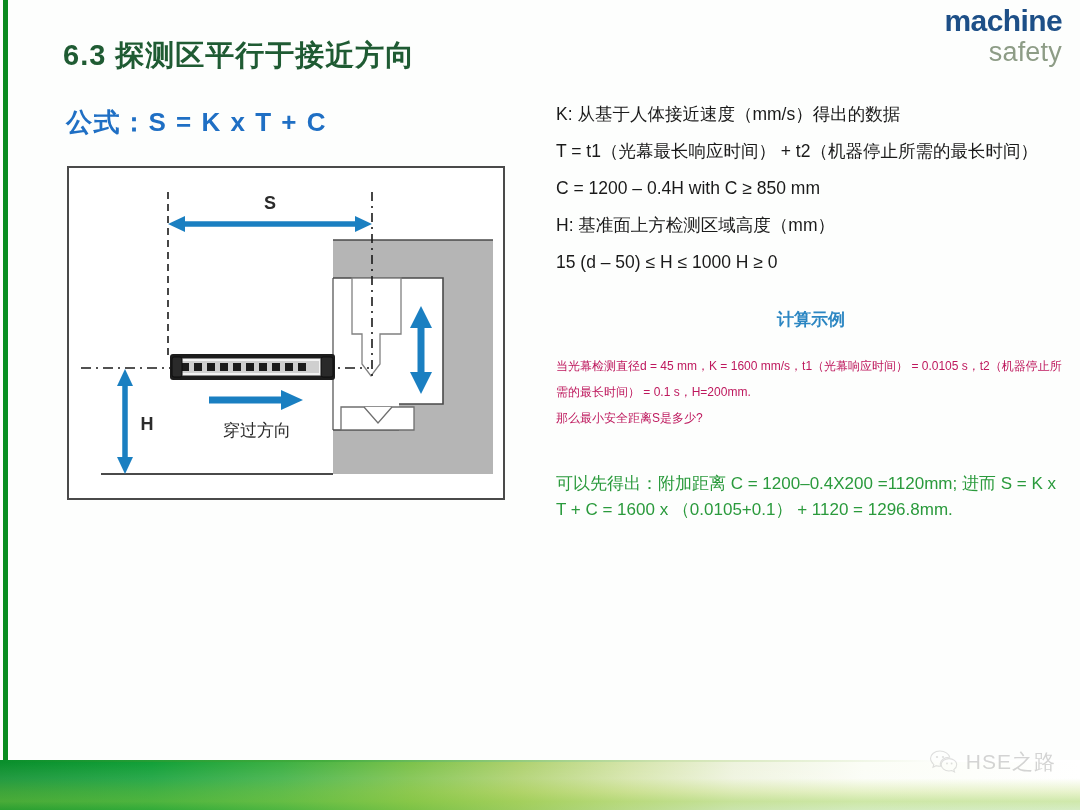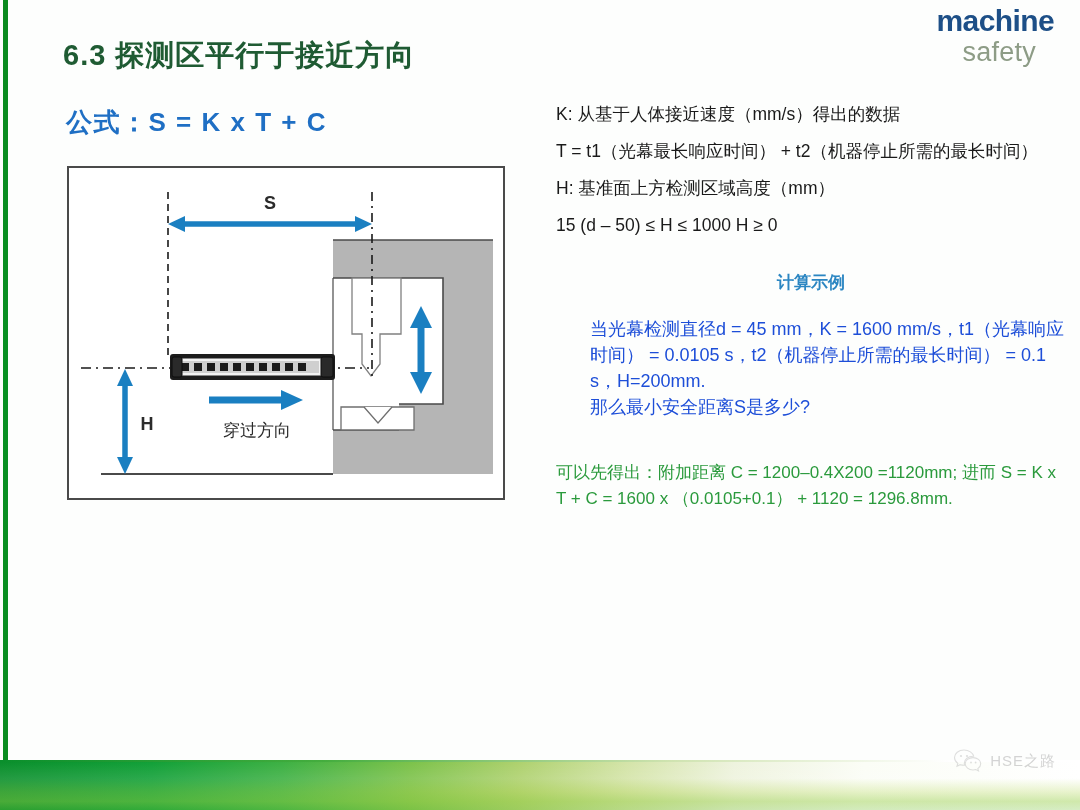--- a/index.html
+++ b/index.html
@@ -41,21 +41,21 @@
         rgba(180,215,90,0.30) 62%,
         rgba(150,205,70,0.45) 82%,
         rgba(120,195,60,0.30) 100%);
   }
   .band-topline{
     position:absolute;left:0;top:760px;width:1080px;height:3px;
     background:linear-gradient(90deg,#0a8f2c 0%,#44ad3e 30%,#cfe3b0 62%,#ffffff 88%);
   }
 
   
-  .logo{position:absolute;right:26px;top:6px;text-align:center;line-height:1;}
+  .logo{position:absolute;right:18px;top:6px;text-align:right;line-height:1;}
   .logo .m{
     font-size:30px;font-weight:bold;color:#1d4f87;letter-spacing:-0.6px;
     display:block;
   }
   .logo .s{
     font-size:27px;color:#8d9c86;letter-spacing:0.2px;
     display:block;margin-top:3px;margin-left:8px;
   }
 
   
@@ -79,31 +79,31 @@
 
   
   .rtext{position:absolute;left:556px;top:96px;width:510px;color:#1a1a1a;}
   .rline{font-size:17.5px;line-height:37px;white-space:nowrap;}
   .rline.wrap{white-space:normal;}
   .ex-head{
     margin-top:26px;font-size:17px;font-weight:bold;color:#2b86c2;
     line-height:26px;
     text-align:center;
   }
-  .ex-body{margin-top:20px;font-size:18px;line-height:26px;color:#1d4ed8;margin-left:34px;}
+  .ex-body{margin-top:20px;font-size:12px;line-height:26px;color:#be185d;}
   .ex-body .q{display:block;}
   .solution{margin-top:40px;font-size:17px;line-height:26px;color:#2a9a3c;}
 
   
   .watermark{
     position:absolute;right:24px;top:748px;
     display:flex;align-items:center;gap:7px;opacity:.42;
   }
   .watermark .wtext{
-    font-size:15px;color:#9a9a9a;letter-spacing:1px;
+    font-size:21px;color:#9a9a9a;letter-spacing:1px;
     font-family:"Liberation Sans","DejaVu Sans",sans-serif;
   }
 </style>
 </head>
 <body>
 
 <div class="slide">
 
   <div class="left-stripe"></div>
 
@@ -182,20 +182,21 @@
         <rect x="103" y="189" width="10" height="20" rx="2" fill="#2a2a2a" stroke="#0d0d0d" stroke-width="1"></rect>
       </g>
 
       <text x="188" y="268" font-family="Liberation Sans, DejaVu Sans, sans-serif" font-size="17" fill="#2b2b2b" text-anchor="middle">穿过方向</text>
     </svg>
   </div>
 
   <div class="rtext">
     <div class="rline">K: 从基于人体接近速度（mm/s）得出的数据</div>
     <div class="rline wrap">T = t1（光幕最长响应时间） + t2（机器停止所需的最长时间）</div>
+    <div class="rline">C = 1200 – 0.4H with C ≥ 850 mm</div>
     <div class="rline">H: 基准面上方检测区域高度（mm）</div>
     <div class="rline">15 (d – 50) ≤ H ≤ 1000 H ≥ 0</div>
 
     <div class="ex-head">计算示例</div>
 
     <div class="ex-body">
       <span>当光幕检测直径d = 45 mm，K = 1600 mm/s，t1（光幕响应时间） = 0.0105 s，t2（机器停止所需的最长时间） = 0.1 s，H=200mm.</span>
       <span class="q">那么最小安全距离S是多少?</span>
     </div>
 

